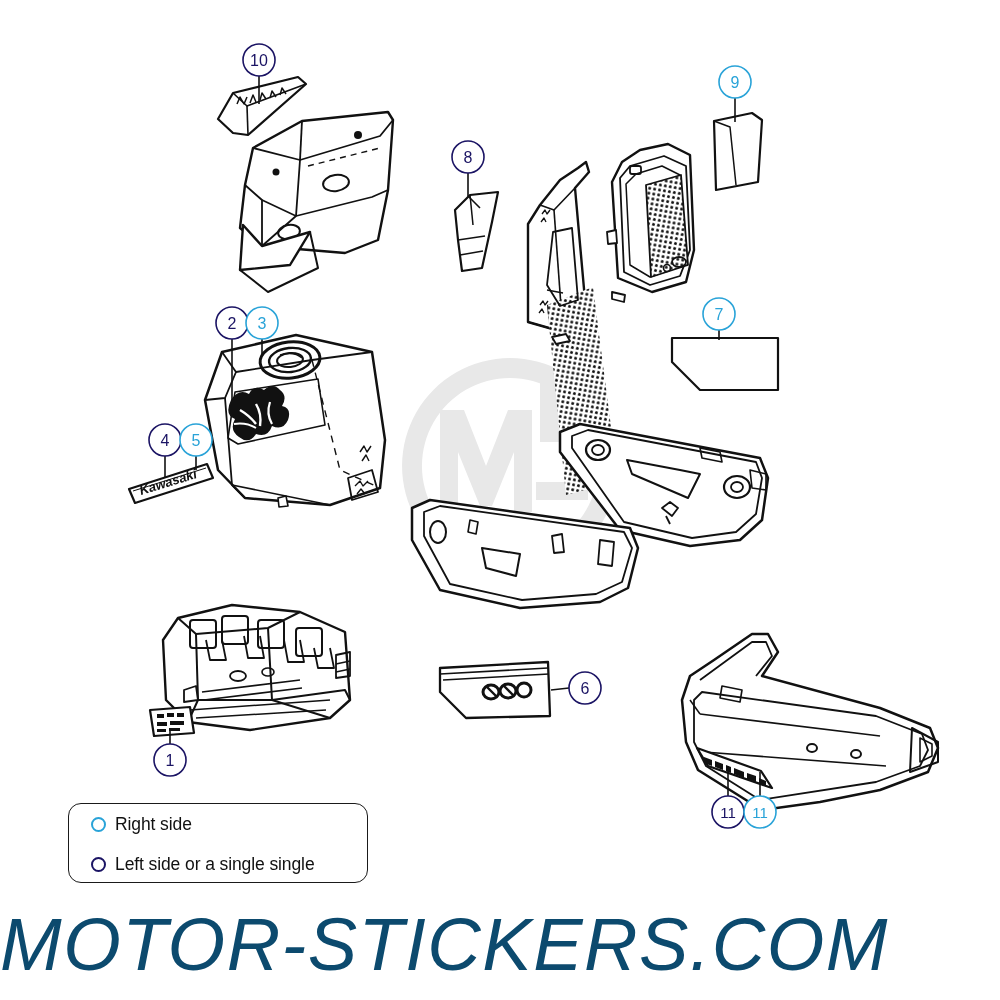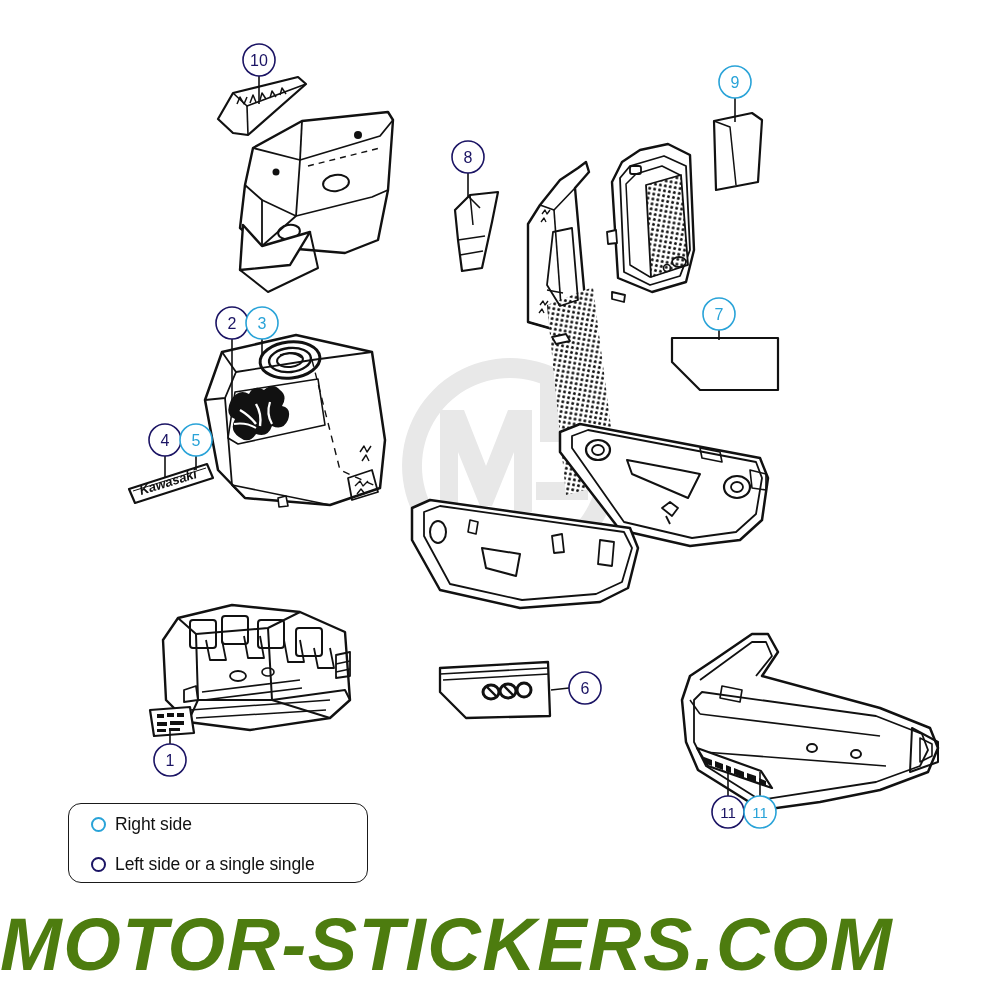--- a/index.html
+++ b/index.html
@@ -60,24 +60,24 @@
     white-space: nowrap;
   }
   .watermark-text {
     position: absolute;
     left: 0;
     top: 902px;
     width: 814px;
     text-align: center;
     font-family: "Liberation Sans", sans-serif;
     font-size: 74px;
-    font-weight: bold;
+    font-weight: normal;
     font-style: italic;
     letter-spacing: 1.5px;
-    color: #4d7c0f;
+    color: #0c4a6e;
     user-select: none;
     white-space: nowrap;
   }
 </style>
 </head>
 <body>
 
 <div id="page">
 
   <svg id="diagram-svg" viewBox="0 0 1000 1000">

